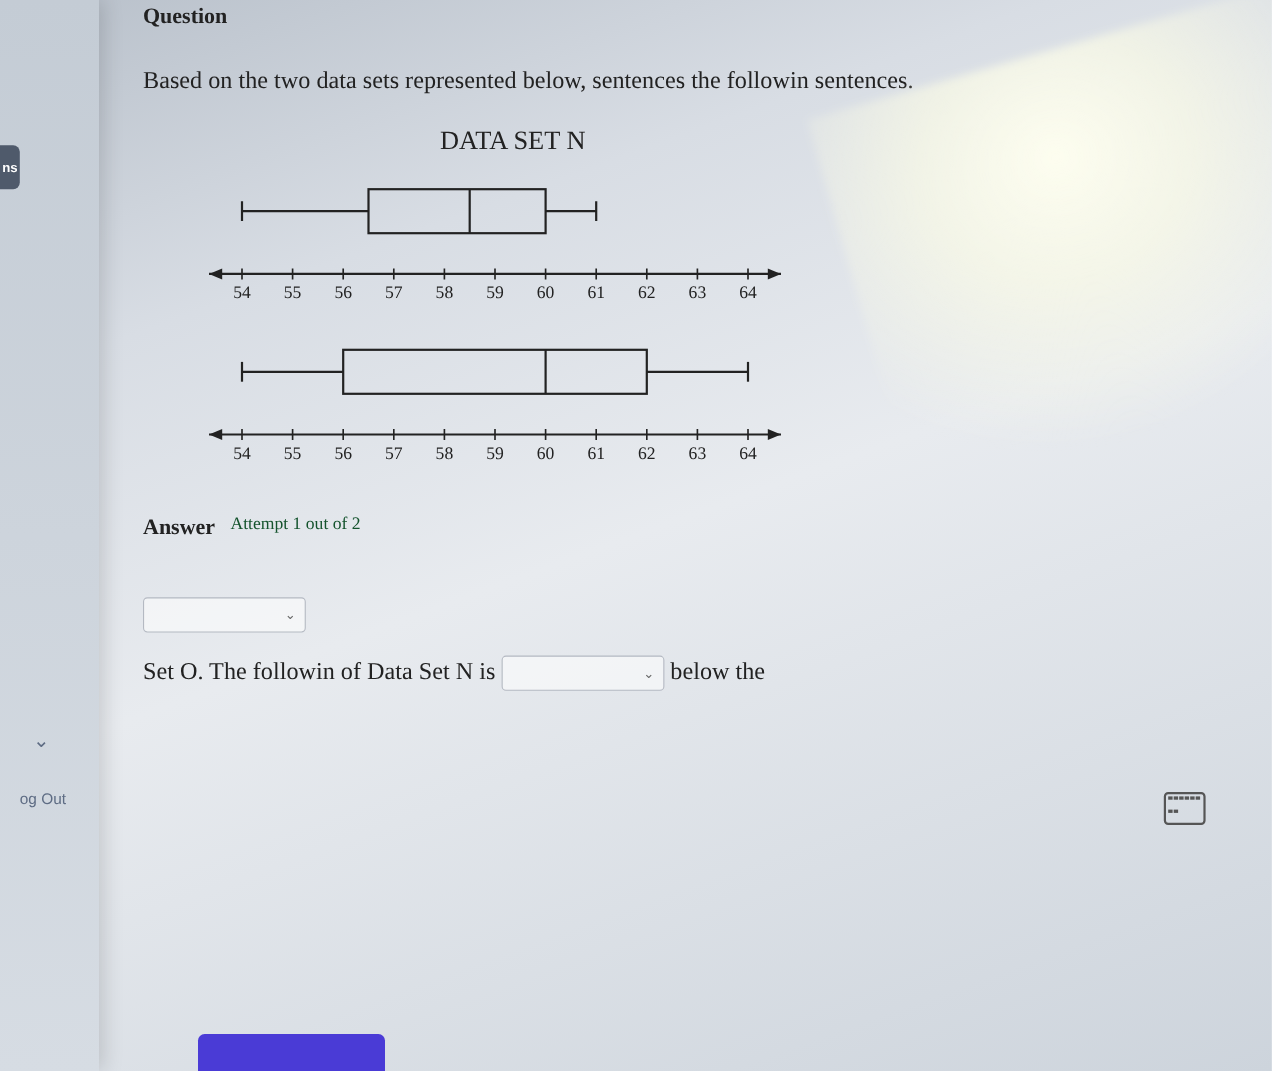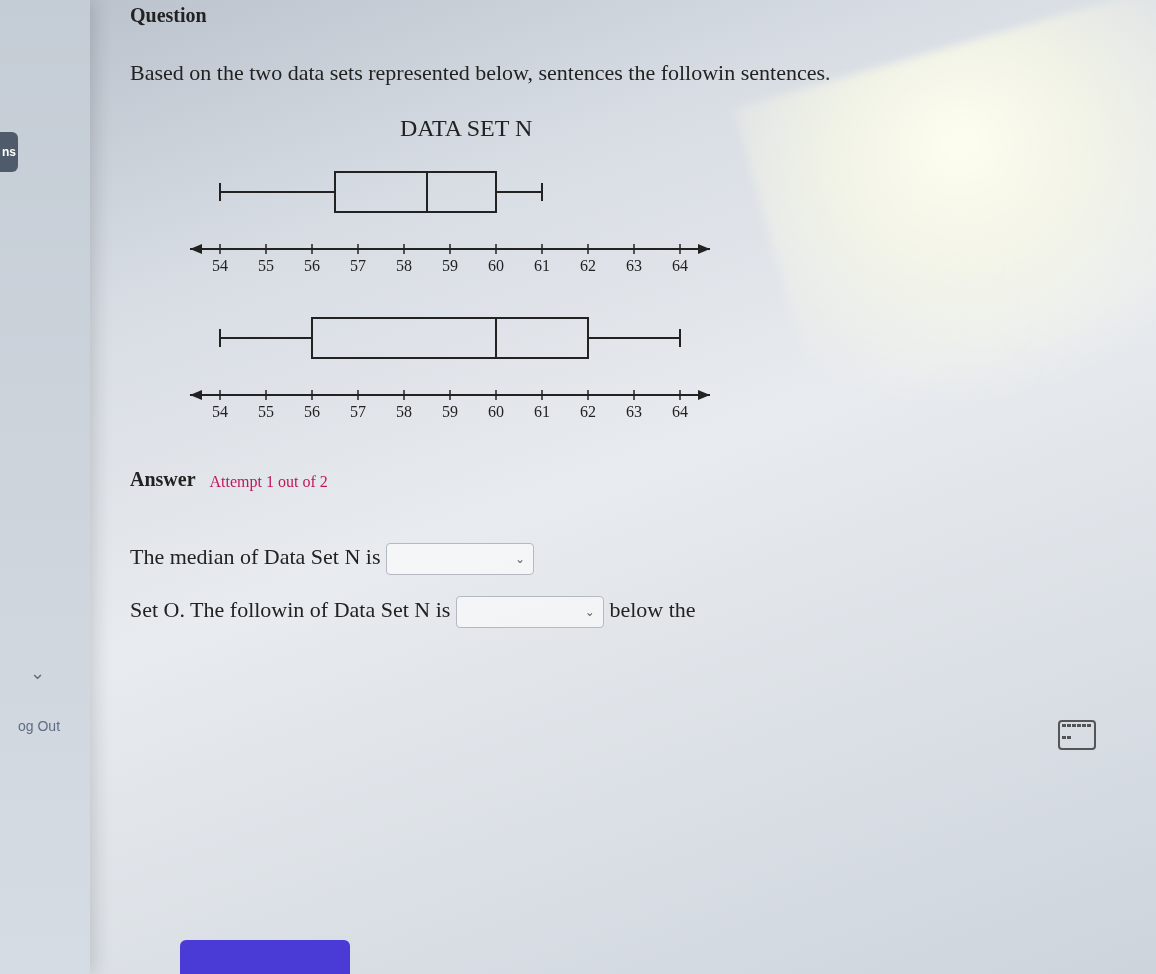--- a/index.html
+++ b/index.html
@@ -8,23 +8,23 @@
 .sidebar-tab-ns{position:absolute;left:0;top:132px;width:18px;height:40px;border-top-right-radius:6px;border-bottom-right-radius:6px;background:#4f5a6b;color:#fff;font:700 12px/40px sans-serif;text-align:center}
 .sidebar-logout{position:absolute;left:18px;top:718px;font:14px sans-serif;color:#5e6c84}
 .sidebar-caret{position:absolute;left:30px;top:662px;font:18px sans-serif;color:#5e6c84}
 .content{position:absolute;left:130px;top:0;right:0;bottom:0;padding-right:12px}
 .q-head{font:700 20px Georgia,serif;margin-top:4px}
 .q-text{font:400 22px/1.45 Georgia,serif;margin-top:30px;max-width:950px}
 .chart-block{margin-top:26px;margin-left:50px}
 .chart-title{font:400 24px Georgia,serif;text-align:left;margin-left:220px;margin-bottom:12px}
 .boxplot-wrap{position:relative;width:540px;height:120px}
 svg{display:block}
-.answer-row{margin-top:48px;display:flex;align-items:flex-end;gap:14px}
+.answer-row{margin-top:48px;display:flex;align-items:flex-start;gap:14px}
 .answer-label{font:700 20px Georgia,serif}
-.answer-attempt{font:400 16px Georgia,serif;color:#be185d}
+.answer-attempt{font:400 16px Georgia,serif;color:#14532d}
 .keyboard-icon{position:absolute;right:60px;top:720px;width:30px;height:22px;border:2px solid #555;border-radius:4px;display:flex;flex-wrap:wrap;padding:2px;gap:1px}
 .keyboard-icon span{width:4px;height:3px;background:#555}
 .sentence-area{font:400 22px/2.4 Georgia,serif;margin-top:40px;max-width:960px}
 .dropdown{display:inline-flex;align-items:center;border:1px solid #b4b9c2;background:rgba(255,255,255,.55);border-radius:4px;height:30px;min-width:130px;padding:0 8px;vertical-align:middle;font:400 16px sans-serif;color:#444;justify-content:flex-end}
 .dropdown .chev{margin-left:8px;font-size:12px;color:#666}
 .glare{position:absolute;right:-140px;top:30px;width:520px;height:380px;background:radial-gradient(ellipse at 40% 25%,rgba(255,255,240,.95) 0%,rgba(255,255,230,.6) 28%,rgba(255,255,230,0) 65%);transform:rotate(-16deg);pointer-events:none;filter:blur(4px)}
 .submit-stub{position:absolute;left:180px;bottom:-10px;width:170px;height:44px;background:#4a3bd6;border-radius:6px}
 </style>
 </head>
 <body>
@@ -127,21 +127,20 @@
         <span></span>
         <span></span>
         <span></span>
         <span></span>
         <span></span>
         <span></span>
         <span></span>
     </div>
 
     <div class="sentence-area">
-      <span>The median of Data Set N is</span>
       <span class="dropdown">
           <span></span>
           <span class="chev">⌄</span>
         </span>
       <br>
       <span>Set O. The followin of Data Set N is</span>
       <span class="dropdown">
           <span></span>
           <span class="chev">⌄</span>
         </span>

